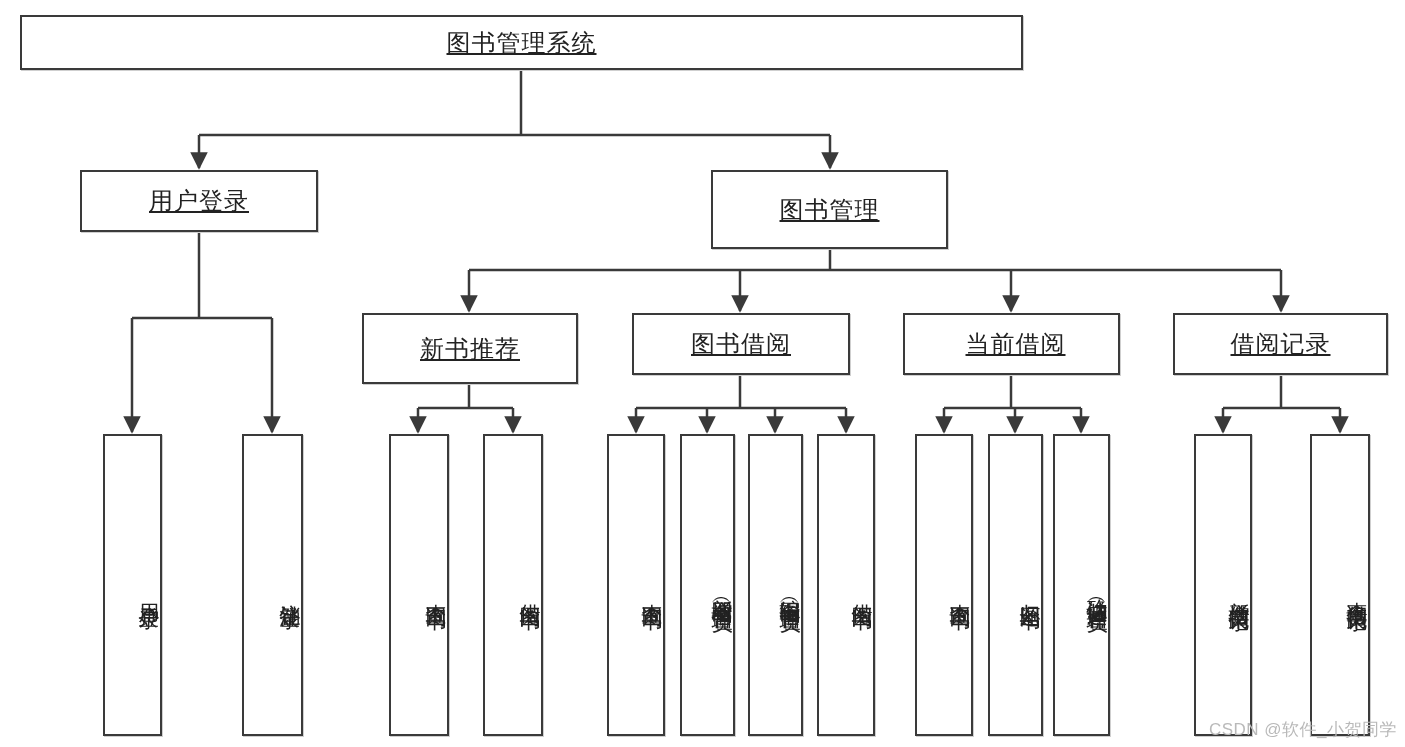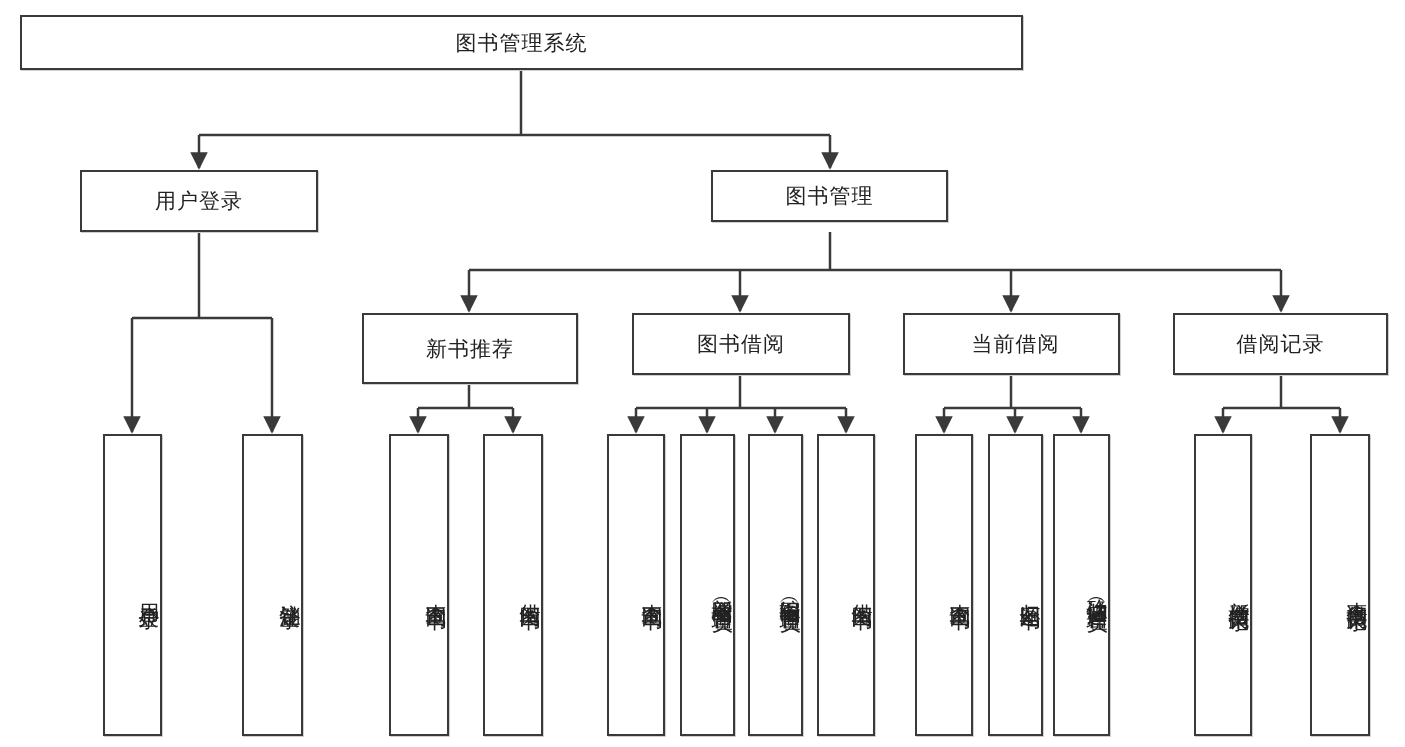--- a/index.html
+++ b/index.html
@@ -30,22 +30,23 @@
     box-sizing: border-box;
     background: #ffffff;
     border: 2px solid #3a3a3a;
     box-shadow: 1px 1px 0 #cfcfcf;
     display: flex;
     align-items: center;
     justify-content: center;
     color: #222222;
   }
   .node.horiz {
-    font-size: 21px;
+    font-size: 24px;
     letter-spacing: 1px;
+    text-decoration: underline;
   }
   .node.vert {
     writing-mode: vertical-rl;
     text-orientation: upright;
     font-size: 21px;
     letter-spacing: 2px;
     align-items: flex-start;
     justify-content: center;
     padding-top: 12px;
     line-height: 1.05;
@@ -122,21 +123,21 @@
   </svg>
 
   <div class="node horiz" id="root-node" style="left: 20px; top: 15px; width: 1003px; height: 55px;">
     <span>图书管理系统</span>
   </div>
 
   <div id="level2-layer">
       <div class="node horiz" style="left: 80px; top: 170px; width: 238px; height: 62px;">
         <span class="">用户登录</span>
       </div>
-      <div class="node horiz" style="left: 711px; top: 170px; width: 237px; height: 52px;">
+      <div class="node horiz" style="left: 711px; top: 170px; width: 237px; height: 79px;">
         <span class="">图书管理</span>
       </div>
     </div>
   <div id="level3-layer">
       <div class="node horiz" style="left: 362px; top: 313px; width: 216px; height: 71px;">
         <span class="">新书推荐</span>
       </div>
       <div class="node horiz" style="left: 632px; top: 313px; width: 218px; height: 62px;">
         <span class="">图书借阅</span>
       </div>
@@ -182,13 +183,14 @@
         <span class="vtext">确认归还（管理员）</span>
       </div>
       <div class="node vert" style="left: 1194px; top: 434px; width: 58px; height: 302px;">
         <span class="vtext">新增借阅记录</span>
       </div>
       <div class="node vert" style="left: 1310px; top: 434px; width: 60px; height: 302px;">
         <span class="vtext">查询借阅记录</span>
       </div>
     </div>
 
+  <div class="watermark">CSDN @软件_小贺同学</div>
 </div>
 
 </body></html>

